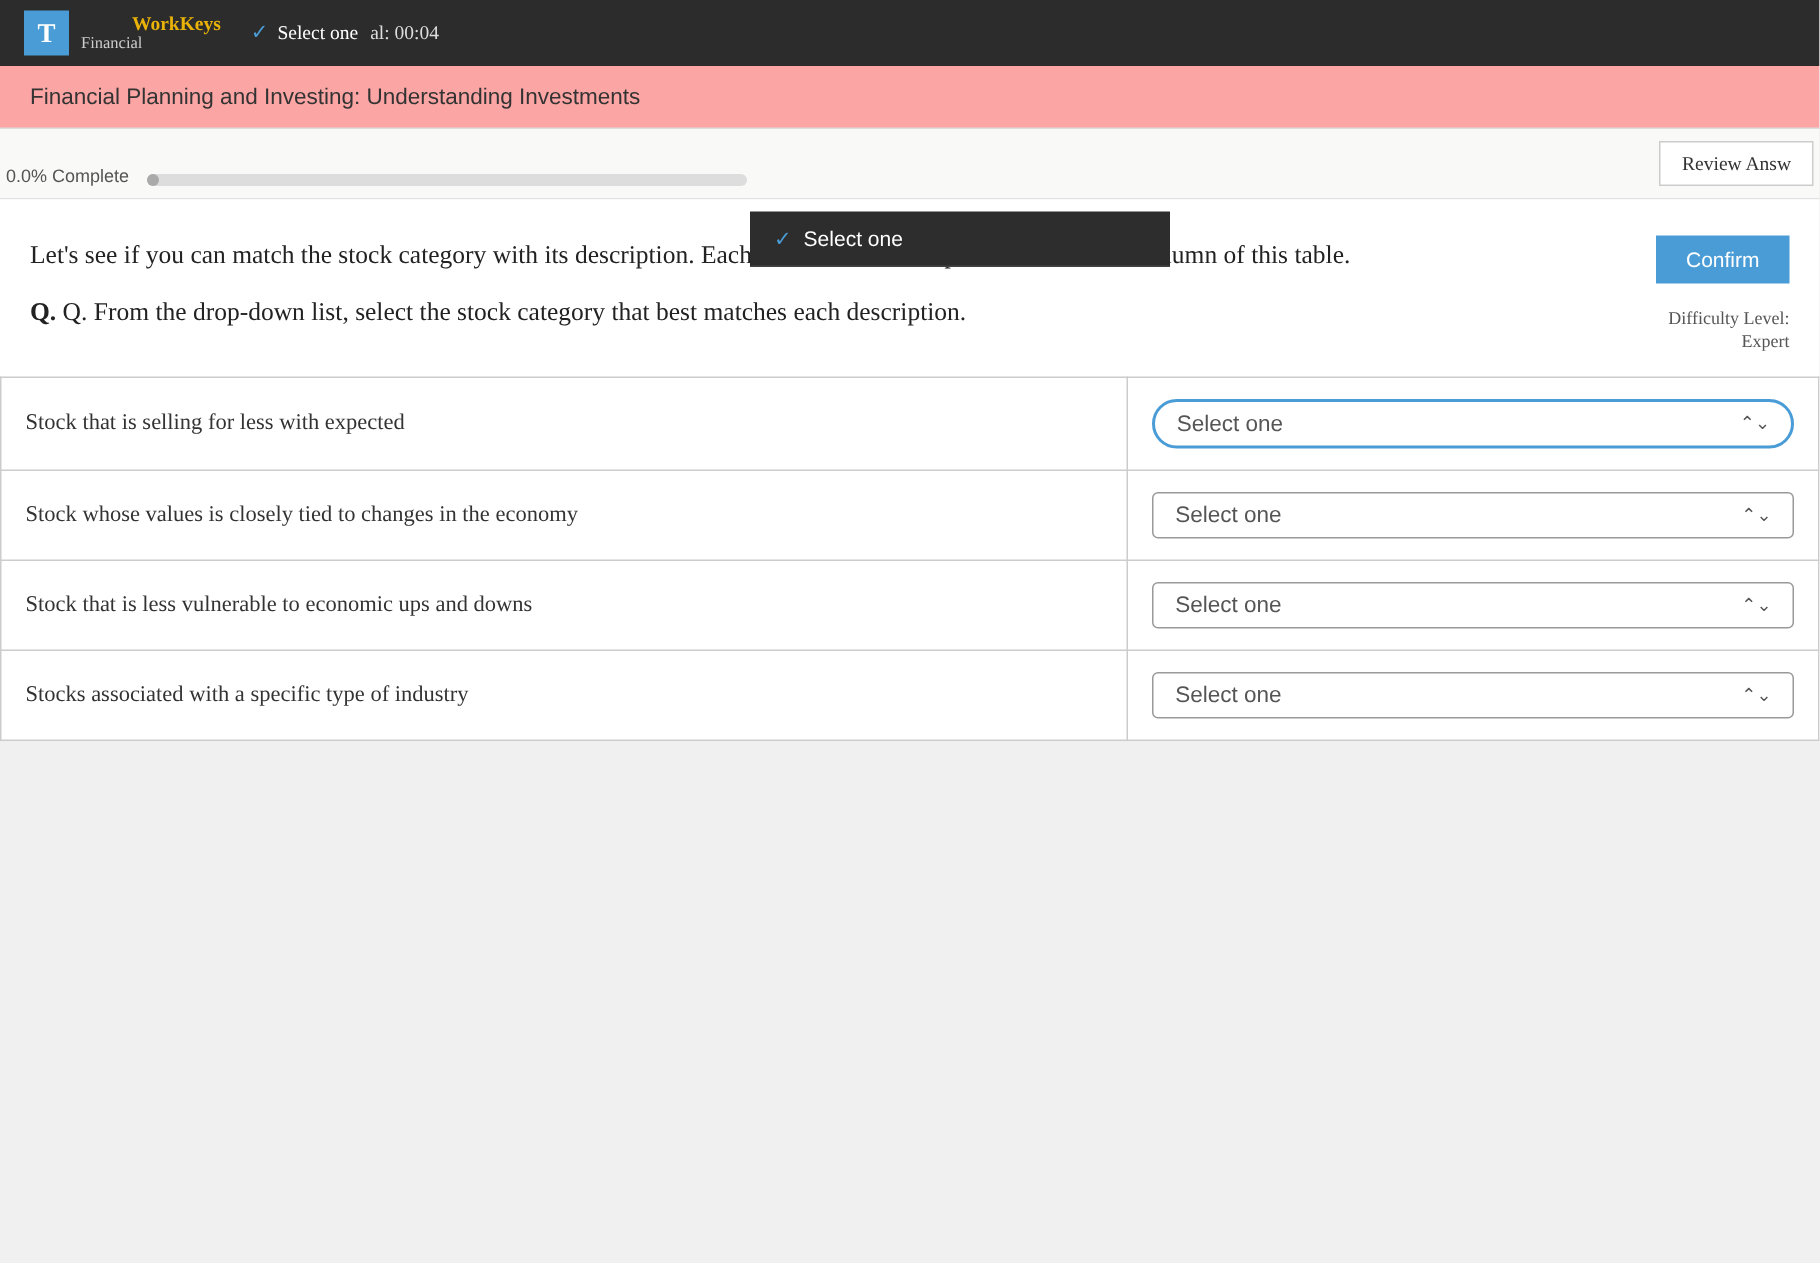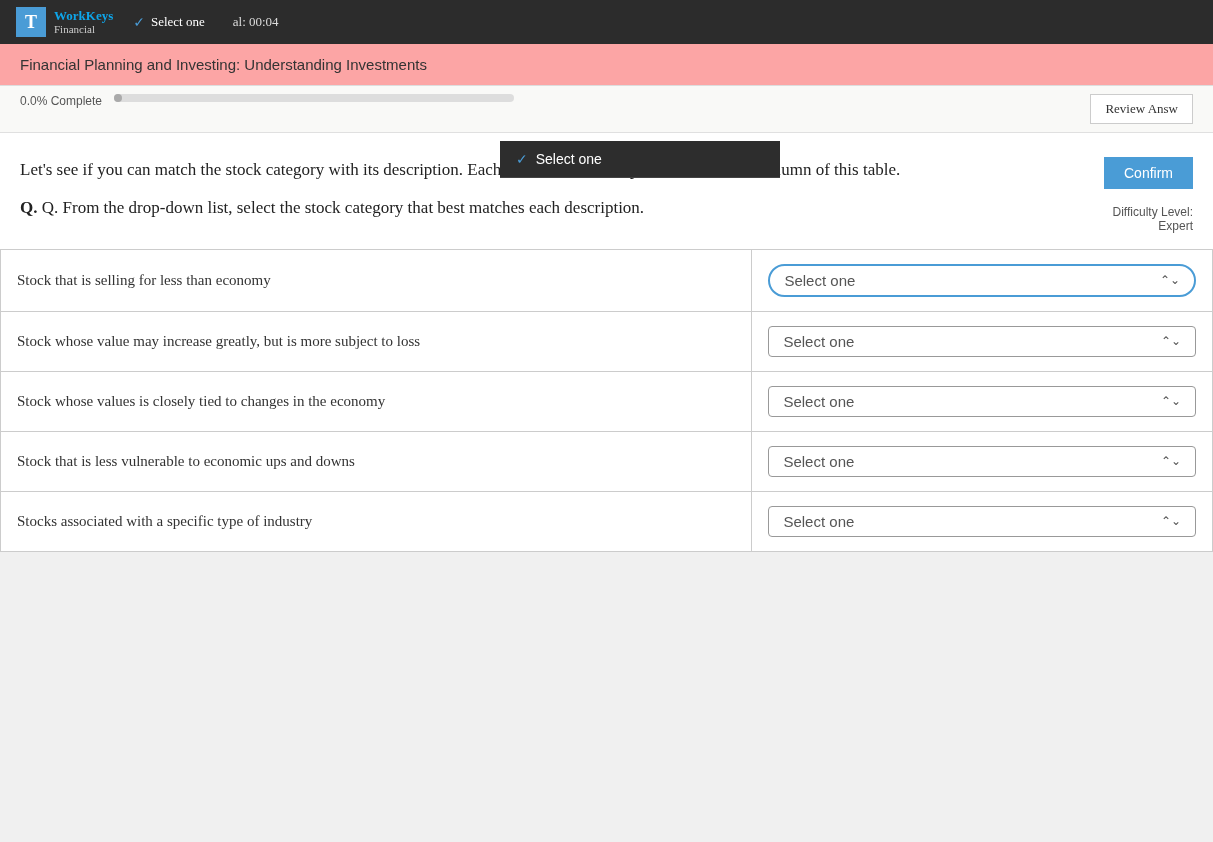--- a/index.html
+++ b/index.html
@@ -41,21 +41,22 @@
       font-family: Georgia, serif;
     }
     .nav-logo-text {
       display: flex;
       flex-direction: column;
       line-height: 1.1;
     }
     .nav-logo-text span:first-child {
       font-size: 13px;
       font-weight: bold;
-      color: #0ea5e9;
+      color: #eab308;
+      margin-left: 34px;
     }
     .nav-logo-text span:last-child {
       font-size: 11px;
       color: #ccc;
     }
     .nav-breadcrumb {
       font-size: 13px;
       color: #ddd;
       flex: 1;
     }
@@ -67,21 +68,21 @@
       color: white;
       cursor: pointer;
     }
     .nav-checkmark {
       color: #4a9cd6;
       font-size: 14px;
     }
     .nav-timer {
       font-size: 13px;
       color: #ddd;
-      margin-left: 28px;
+      margin-left: 8px;
     }
 
     
     .main-content {
       background: white;
       margin: 0;
       padding: 0;
       position: relative;
     }
 
@@ -93,24 +94,24 @@
     }
     .sub-header-title {
       font-size: 15px;
       color: #333;
       font-family: Arial, sans-serif;
     }
 
     
     .progress-area {
       background: #f9f9f7;
-      padding: 8px 20px;
+      padding: 8px 4px;
       border-bottom: 1px solid #e0e0e0;
       display: flex;
-      align-items: flex-start;
+      align-items: flex-end;
       gap: 12px;
     }
     .progress-label {
       font-size: 12px;
       color: #555;
       font-family: Arial, sans-serif;
       white-space: nowrap;
     }
     .progress-bar-container {
       flex: 1;
@@ -163,21 +164,21 @@
       color: white;
       border: none;
       padding: 8px 20px;
       font-size: 14px;
       cursor: pointer;
       font-family: Arial, sans-serif;
     }
     .difficulty-text {
       font-size: 12px;
       color: #555;
-      font-family: Liberation Sans, sans-serif;
+      font-family: Liberation Serif, serif;
       text-align: right;
     }
 
     
     .stock-table {
       width: 100%;
       border-collapse: collapse;
       margin: 0;
     }
     .stock-table td {
@@ -314,32 +315,23 @@
         <span>Difficulty Level:</span>
         <br>
         <span>Expert</span>
       </div>
     </div>
   </div>
 
   <table class="stock-table">
     <tbody id="table-body">
     <tr>
-          <td>Stock that is selling for less than economy</td>
+          <td>Stock that is selling for less with expected</td>
           <td>
             <div class="select-wrapper">
-              <span class="select-text">Select one</span>
-              <span class="select-arrow">⌃⌄</span>
-            </div>
-          </td>
-        </tr>
-        <tr>
-          <td>Stock whose value may increase greatly, but is more subject to loss</td>
-          <td>
-            <div class="select-wrapper no-border">
               <span class="select-text">Select one</span>
               <span class="select-arrow">⌃⌄</span>
             </div>
           </td>
         </tr>
         <tr>
           <td>Stock whose values is closely tied to changes in the economy</td>
           <td>
             <div class="select-wrapper no-border">
               <span class="select-text">Select one</span>

